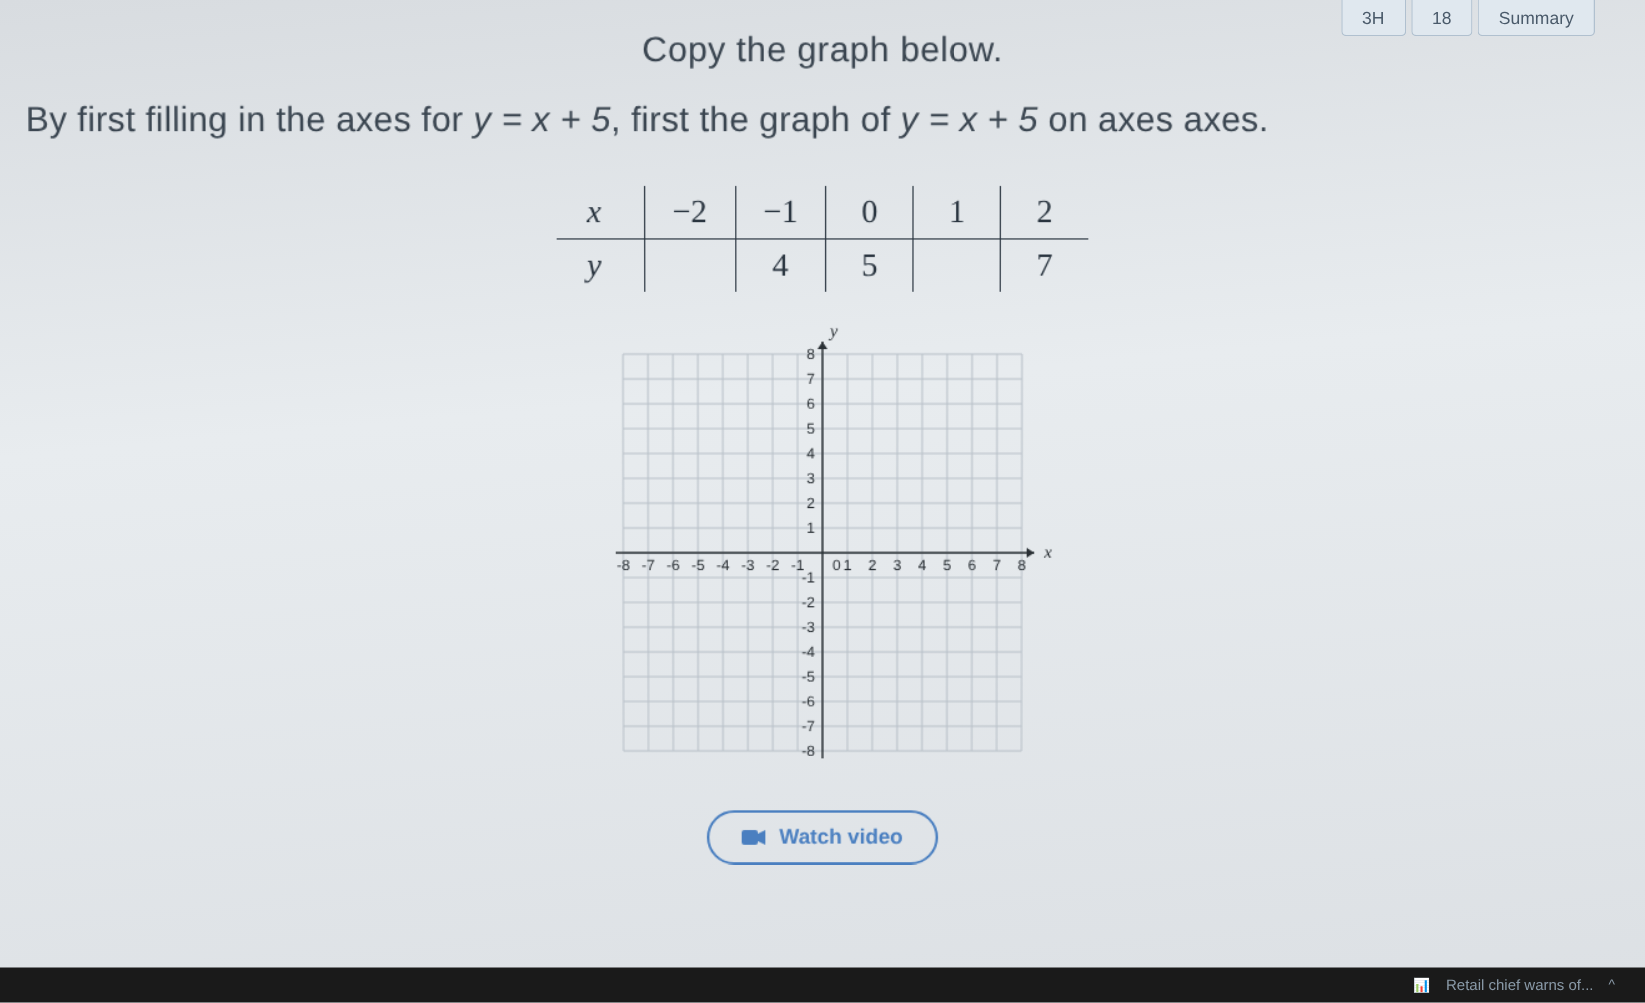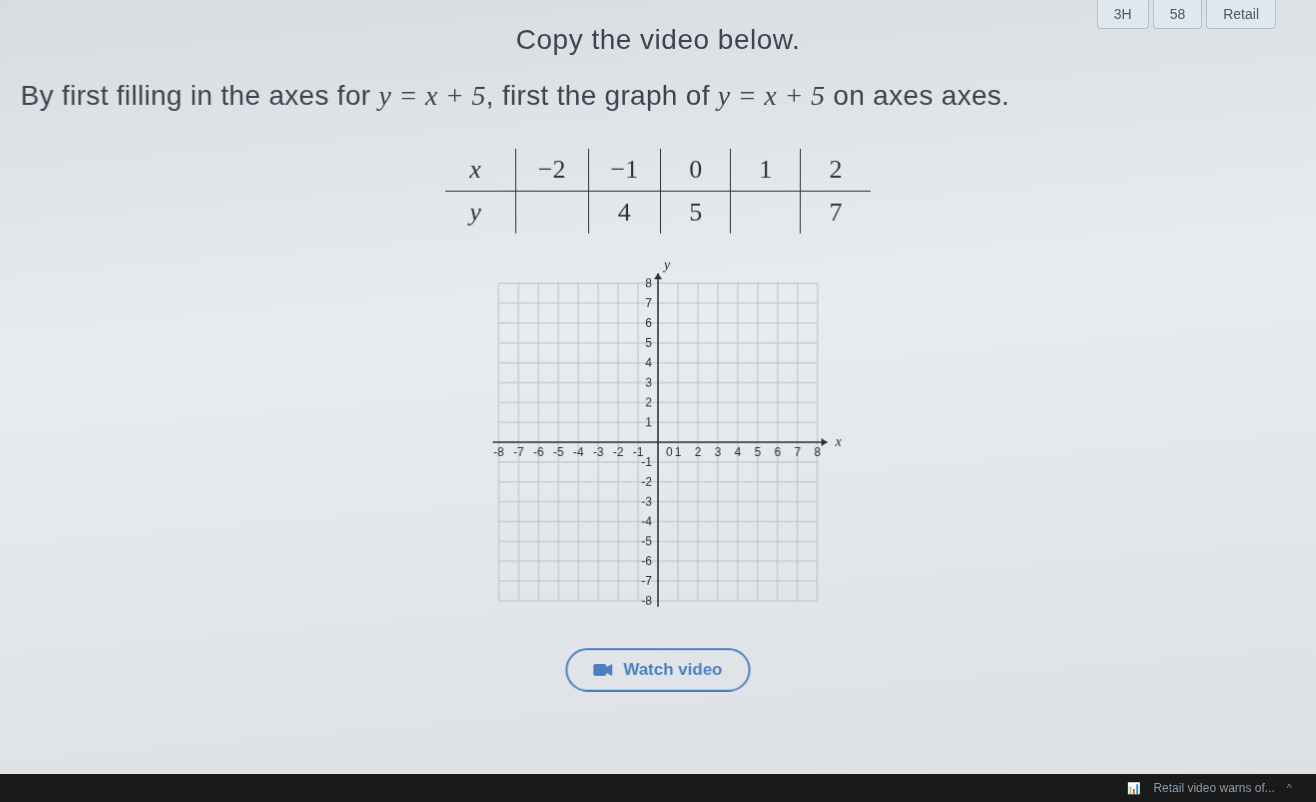--- a/index.html
+++ b/index.html
@@ -41,21 +41,21 @@
       margin-bottom: 18px;
       letter-spacing: 0.5px;
     }
     .line2 {
       font-size: 28px;
       color: #3a4550;
       margin-bottom: 30px;
       line-height: 1.6;
       letter-spacing: 0.3px;
     }
-    .math-var { font-style: italic; font-family: Liberation Serif, serif; }
+    .math-var { font-style: italic; font-family: Liberation Sans, sans-serif; }
     .table-container {
       display: flex;
       justify-content: center;
       margin-bottom: 20px;
     }
     .val-table {
       border-collapse: collapse;
       font-family: 'Times New Roman', serif;
       font-size: 26px;
     }
@@ -125,26 +125,26 @@
     .tb-icon {
       color: #8a9aa8;
       font-size: 11px;
     }
   </style>
 </head>
 <body>
 
 <div class="top-nav">
   <div class="nav-tab">3H</div>
-  <div class="nav-tab">58</div>
-  <div class="nav-tab">Retail</div>
+  <div class="nav-tab">18</div>
+  <div class="nav-tab">Summary</div>
 </div>
 
 <div class="content">
-  <div class="line1">Copy the video below.</div>
+  <div class="line1">Copy the graph below.</div>
   <div class="line2">
     <span>By first filling in the axes for </span><span class="math-var"><span>y</span> = <span>x</span> + 5</span><span>, first the graph of </span><span class="math-var"><span>y</span> = <span>x</span> + 5</span><span> on axes axes.</span>
   </div>
 
   <div class="table-container">
     <table class="val-table">
       <tbody>
           <tr>
         <td>x</td>
         <td>−2</td>
@@ -251,15 +251,15 @@
           <path d="M13 4 L19 1 L19 13 L13 10 Z" fill="#4a7fc0"></path>
         </svg>
       </span>
       <span>Watch video</span>
     </button>
   </div>
 </div>
 
 <div class="taskbar">
   <span class="tb-icon">📊</span>
-  <span class="tb-text">Retail video warns of...</span>
+  <span class="tb-text">Retail chief warns of...</span>
   <span class="tb-icon">^</span>
 </div>
 
 </body></html>

